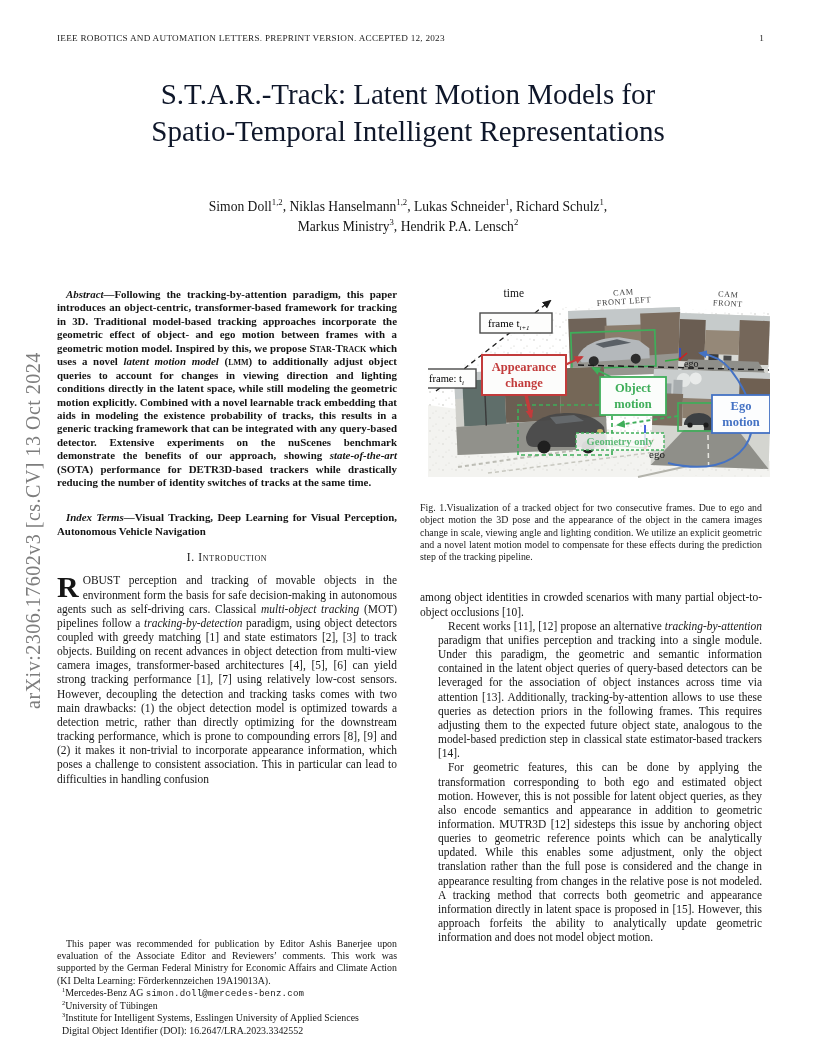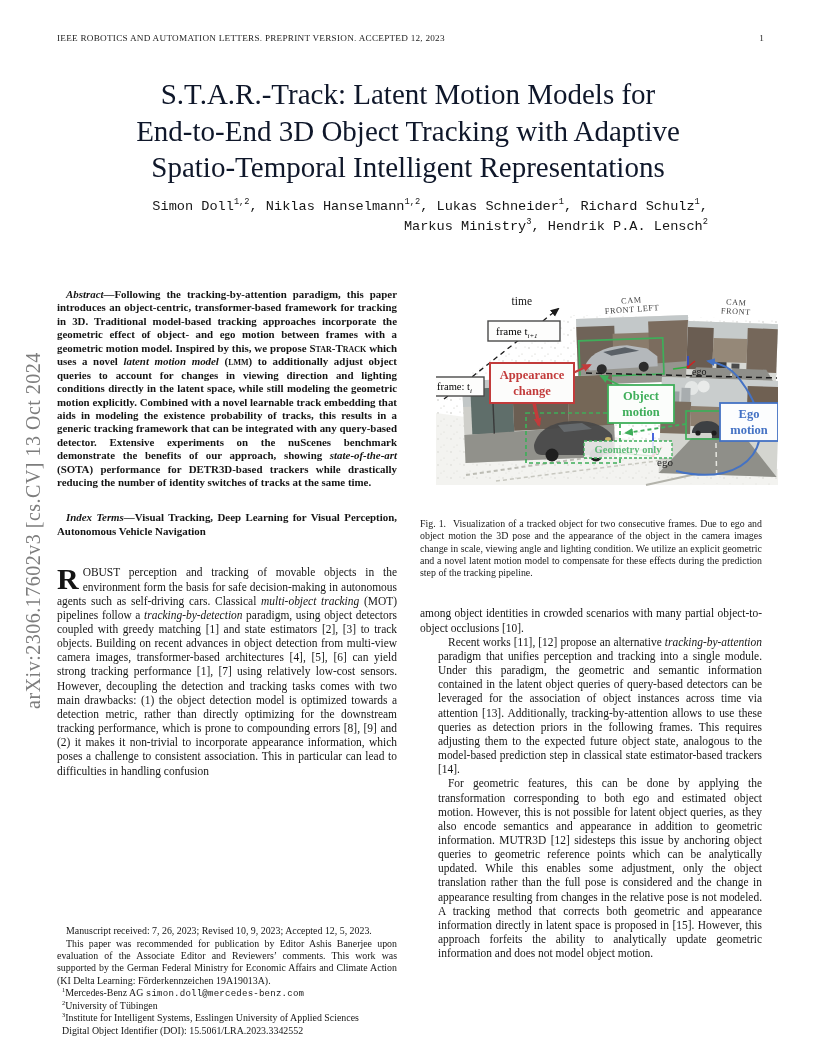--- a/index.html
+++ b/index.html
@@ -1,78 +1,77 @@
 <!DOCTYPE html>
 <html><head>
 <meta charset="utf-8">
 <style>
   html,body{margin:0;padding:0;background:#ffffff;}
   body{width:816px;height:1056px;position:relative;font-family:"Liberation Serif",serif;color:#151515;overflow:hidden;}
   .header{position:absolute;top:33px;left:57px;right:52px;display:flex;justify-content:space-between;font-size:9.2px;letter-spacing:.25px;color:#242424;}
   .arxiv-strip{position:absolute;left:-227px;top:519px;width:520px;text-align:center;transform:rotate(-90deg);font-size:20px;color:#7d7d7d;letter-spacing:.5px;white-space:nowrap;}
   .title{position:absolute;top:76px;left:88px;width:640px;text-align:center;font-size:29px;line-height:36.5px;color:#0f172a;}
-  .authors{position:absolute;top:197px;left:108px;width:600px;text-align:right;font-size:13.6px;line-height:19.5px;font-family:Liberation Mono, monospace;}
+  .authors{position:absolute;top:197px;left:108px;width:600px;text-align:center;font-size:13.6px;line-height:19.5px;}
   .seg-sup,.sup{vertical-align:super;font-size:64%;line-height:0;}
   .seg-i{font-style:italic;}
   .seg-sc{font-variant:small-caps;}
   .seg-mono{font-family:"Liberation Mono",monospace;font-size:92%;letter-spacing:.2px;}
   .col{position:absolute;top:277px;height:760px;display:flex;flex-direction:column;}
   .col-left{left:57px;width:340px;}
   .col-right{left:420px;width:342px;}
   .abstract,.index-terms{font-weight:bold;font-size:10.9px;line-height:13.45px;text-align:justify;text-indent:9px;}
   .abstract{}
-  .index-terms{margin-bottom:27px;}
+  .index-terms{margin-bottom:6px;}
   .section-heading{text-align:center;font-size:11.6px;letter-spacing:.6px;margin:7px 0 9px 0;}
   .body-text{font-size:11.45px;line-height:14.15px;text-align:justify;margin:0;}
   .dropcap{float:left;font-size:30px;line-height:26px;padding:1px 4px 0 0;font-weight:bold;}
   .footnotes{margin-top:auto;font-size:9.9px;line-height:12.3px;text-align:justify;}
   .fn{text-indent:9px;}
   .fn-aff{padding-left:5px;text-indent:0;}
   .caption{margin-top:8px;font-size:9.9px;line-height:12.3px;text-align:justify;color:#1a1a1a;}
-  .cap-label{margin-right:7px;}
+  .cap-label{}
   .rc-first{margin-top:27px;}
   .rc-indent{text-indent:10px;margin-left:18px;}
-  figure{margin:16px;}
+  figure{margin:8px;}
   svg text{font-family:"Liberation Serif",serif;}
   .fig-red{fill:#c23b3b;}
   .fig-green{fill:#3fae5a;}
   .fig-blue{fill:#4472c4;}
 </style>
 </head>
 <body>
 
 <div class="header">
   <span>IEEE ROBOTICS AND AUTOMATION LETTERS. PREPRINT VERSION. ACCEPTED 12, 2023</span>
   <span>1</span>
 </div>
 
 <div class="arxiv-strip">arXiv:2306.17602v3  [cs.CV]  13 Oct 2024</div>
 
 <div class="title">
   <div>S.T.A.R.-Track: Latent Motion Models for</div>
-  <div>End-to-End 3D Object Tracking with Adaptive</div>
   <div>Spatio-Temporal Intelligent Representations</div>
 </div>
 
 <div class="authors">
   <div><span>Simon Doll</span><span class="seg-sup">1,2</span><span>, Niklas Hanselmann</span><span class="seg-sup">1,2</span><span>, Lukas Schneider</span><span class="seg-sup">1</span><span>, Richard Schulz</span><span class="seg-sup">1</span><span>,</span></div>
   <div><span>Markus Ministry</span><span class="seg-sup">3</span><span>, Hendrik P.A. Lensch</span><span class="seg-sup">2</span></div>
 </div>
 
 <div class="col col-left">
   <p class="abstract"><span class="seg-i">Abstract</span><span>—Following the tracking-by-attention paradigm, this paper introduces an object-centric, transformer-based framework for tracking in 3D. Traditional model-based tracking approaches incorporate the geometric effect of object- and ego motion between frames with a geometric motion model. Inspired by this, we propose </span><span class="seg-sc">Star-Track</span><span> which uses a novel </span><span class="seg-i">latent motion model</span><span> (</span><span class="seg-sc">lmm</span><span>) to additionally adjust object queries to account for changes in viewing direction and lighting conditions directly in the latent space, while still modeling the geometric motion explicitly. Combined with a novel learnable track embedding that aids in modeling the existence probability of tracks, this results in a generic tracking framework that can be integrated with any query-based detector. Extensive experiments on the nuScenes benchmark demonstrate the benefits of our approach, showing </span><span class="seg-i">state-of-the-art</span><span> (SOTA) performance for DETR3D-based trackers while drastically reducing the number of identity switches of tracks at the same time.</span></p>
   <p class="index-terms"><span class="seg-i">Index Terms</span><span>—Visual Tracking, Deep Learning for Visual Perception, Autonomous Vehicle Navigation</span></p>
+  <div class="section-heading"><span>I.  </span><span class="seg-sc">Introduction</span></div>
   <p class="body-text"><span class="dropcap">R</span><span><span>OBUST perception and tracking of movable objects in the environment form the basis for safe decision-making in autonomous agents such as self-driving cars. Classical </span><span class="seg-i">multi-object tracking</span><span> (MOT) pipelines follow a </span><span class="seg-i">tracking-by-detection</span><span> paradigm, using object detectors coupled with greedy matching [1] and state estimators [2], [3] to track objects. Building on recent advances in object detection from multi-view camera images, transformer-based architectures [4], [5], [6] can yield strong tracking performance [1], [7] using relatively low-cost sensors. However, decoupling the detection and tracking tasks comes with two main drawbacks: (1) the object detection model is optimized towards a detection metric, rather than directly optimizing for the downstream tracking performance, which is prone to compounding errors [8], [9] and (2) it makes it non-trivial to incorporate appearance information, which poses a challenge to consistent association. This in particular can lead to difficulties in handling confusion</span></span></p>
   <div class="footnotes">
-    <div class="fn"><span>Manuscript received: 7, 26, 2023; Revised 10, 9, 2023; Accepted 12, 5, 2023.</span></div>
     <div class="fn"><span>This paper was recommended for publication by Editor Ashis Banerjee upon evaluation of the Associate Editor and Reviewers’ comments. This work was supported by the German Federal Ministry for Economic Affairs and Climate Action (KI Delta Learning: Förderkennzeichen 19A19013A).</span></div>
     <div class="fn-aff"><span class="seg-sup">1</span><span>Mercedes-Benz AG </span><span class="seg-mono">simon.doll@mercedes-benz.com</span></div>
     <div class="fn-aff"><span class="seg-sup">2</span><span>University of Tübingen</span></div>
     <div class="fn-aff"><span class="seg-sup">3</span><span>Institute for Intelligent Systems, Esslingen University of Applied Sciences</span></div>
-    <div class="fn-aff"><span>Digital Object Identifier (DOI): 15.5061/LRA.2023.3342552</span></div>
+    <div class="fn-aff"><span>Digital Object Identifier (DOI): 16.2647/LRA.2023.3342552</span></div>
   </div>
 </div>
 
 <div class="col col-right">
   <figure>
     <svg width="342" height="197" viewBox="0 0 342 197">
       <defs>
         <marker id="mkK" markerUnits="userSpaceOnUse" markerWidth="9" markerHeight="9" refX="7" refY="4" orient="auto">
             <path d="M0,0 L9,4 L0,8 Z" fill="#1a1a1a"></path>
           </marker>

